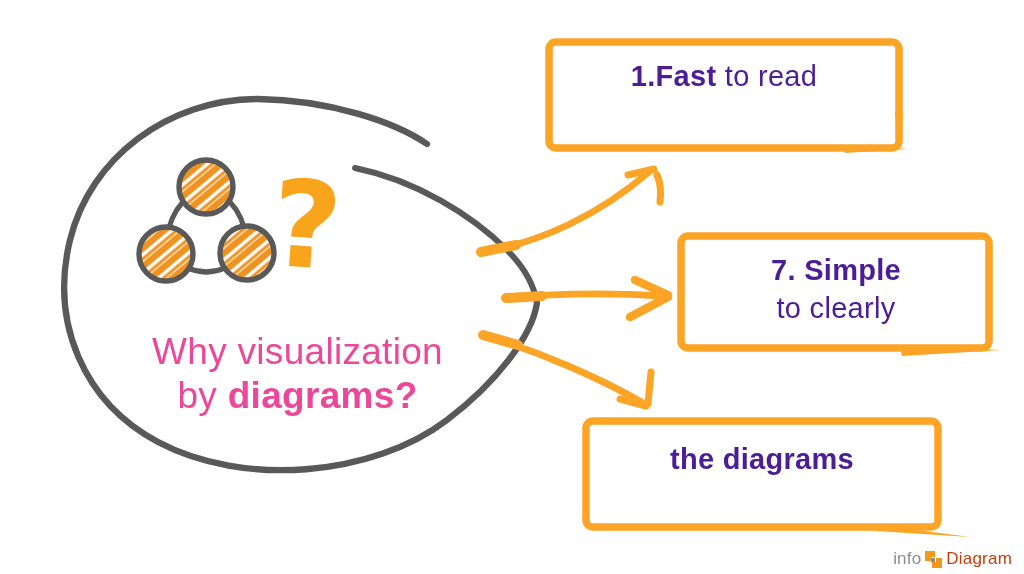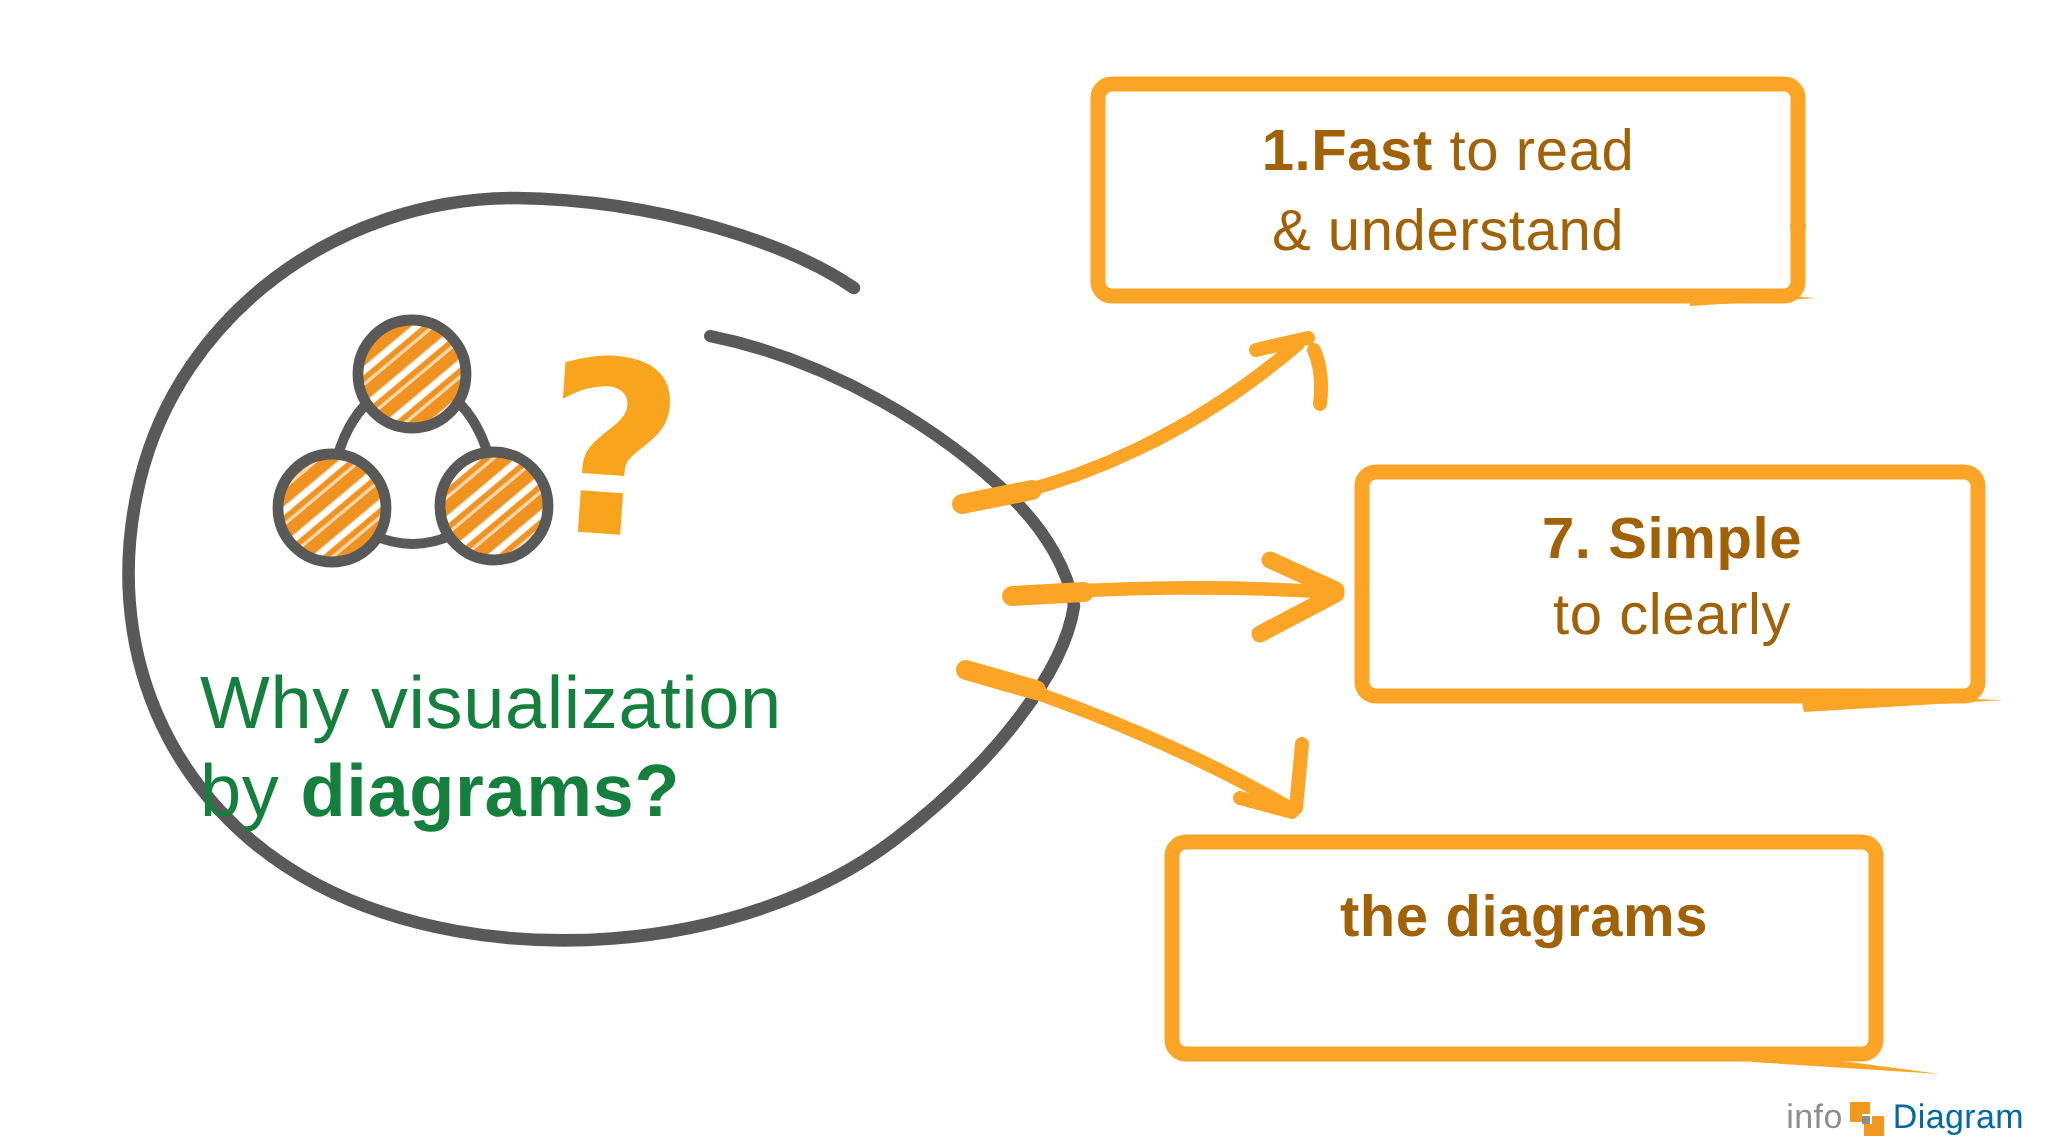--- a/index.html
+++ b/index.html
@@ -3,37 +3,37 @@
 <meta charset="utf-8">
 <style>
   html,body{margin:0;padding:0;background:#fff;}
   .stage{
     position:relative;width:1024px;height:574px;background:#ffffff;
     overflow:hidden;font-family:"Liberation Sans",sans-serif;
   }
   .stage svg{position:absolute;left:0;top:0;}
   .txt{position:absolute;color:#1c1c1c;}
   .caption{
-    left:100px;top:330px;width:395px;
-    font-size:37px;line-height:44px;letter-spacing:.3px;color:#15803d;
+    left:100px;top:330px;width:395px;text-align:center;
+    font-size:37px;line-height:44px;letter-spacing:.3px;color:#ec4899;
   }
   .box-text{
-    text-align:center;font-size:29px;line-height:40px;letter-spacing:.3px;color:#a16207;
+    text-align:center;font-size:29px;line-height:40px;letter-spacing:.3px;color:#4c1d95;
   }
   .b{font-weight:bold;}
   .box1-text{left:549px;top:56px;width:350px;}
   .box2-text{left:681px;top:251px;width:310px;line-height:38px;}
   .box3-text{left:586px;top:440px;width:352px;line-height:38px;}
   
   .logo{
     position:absolute;right:12px;bottom:5px;display:flex;align-items:center;gap:4px;
     font-size:17px;letter-spacing:.2px;text-align:center;
   }
   .logo-info{color:#8d8d8d;}
-  .logo-diagram{color:#0369a1;}
+  .logo-diagram{color:#c2410c;}
   .logo-mark{position:relative;width:17px;height:17px;}
   .logo-mark .tl{position:absolute;left:0;top:0;width:10px;height:10px;background:#f2991d;}
   .logo-mark .tl-notch{position:absolute;left:6px;top:6px;width:5px;height:5px;background:#fff;}
   .logo-mark .br{position:absolute;right:0;bottom:0;width:10px;height:10px;background:#f2991d;}
   .logo-mark .br-notch{position:absolute;right:6px;bottom:6px;width:5px;height:5px;background:#fff;}
   .logo-mark .dot{position:absolute;left:6px;top:7px;width:4px;height:4px;background:#8d8d8d;}
 </style>
 </head>
 <body>
 
@@ -85,21 +85,20 @@
     <polygon points="872,524 970,537 876,531" fill="#FCA426"></polygon>
   </svg>
 
   <div class="txt caption">
     <div><span>Why visualization</span></div>
     <div><span>by </span><span class="b">diagrams?</span></div>
   </div>
 
   <div class="txt box-text box1-text">
     <div><span class="b">1.Fast</span><span> to read</span></div>
-    <div><span class="b"></span><span>&amp; understand</span></div>
   </div>
 
   <div class="txt box-text box2-text">
     <div><span class="b">7. Simple</span><span></span></div>
     <div><span class="b"></span><span>to clearly</span></div>
   </div>
 
   <div class="txt box-text box3-text">
     <div><span class="b">the diagrams</span><span></span></div>
   </div>

